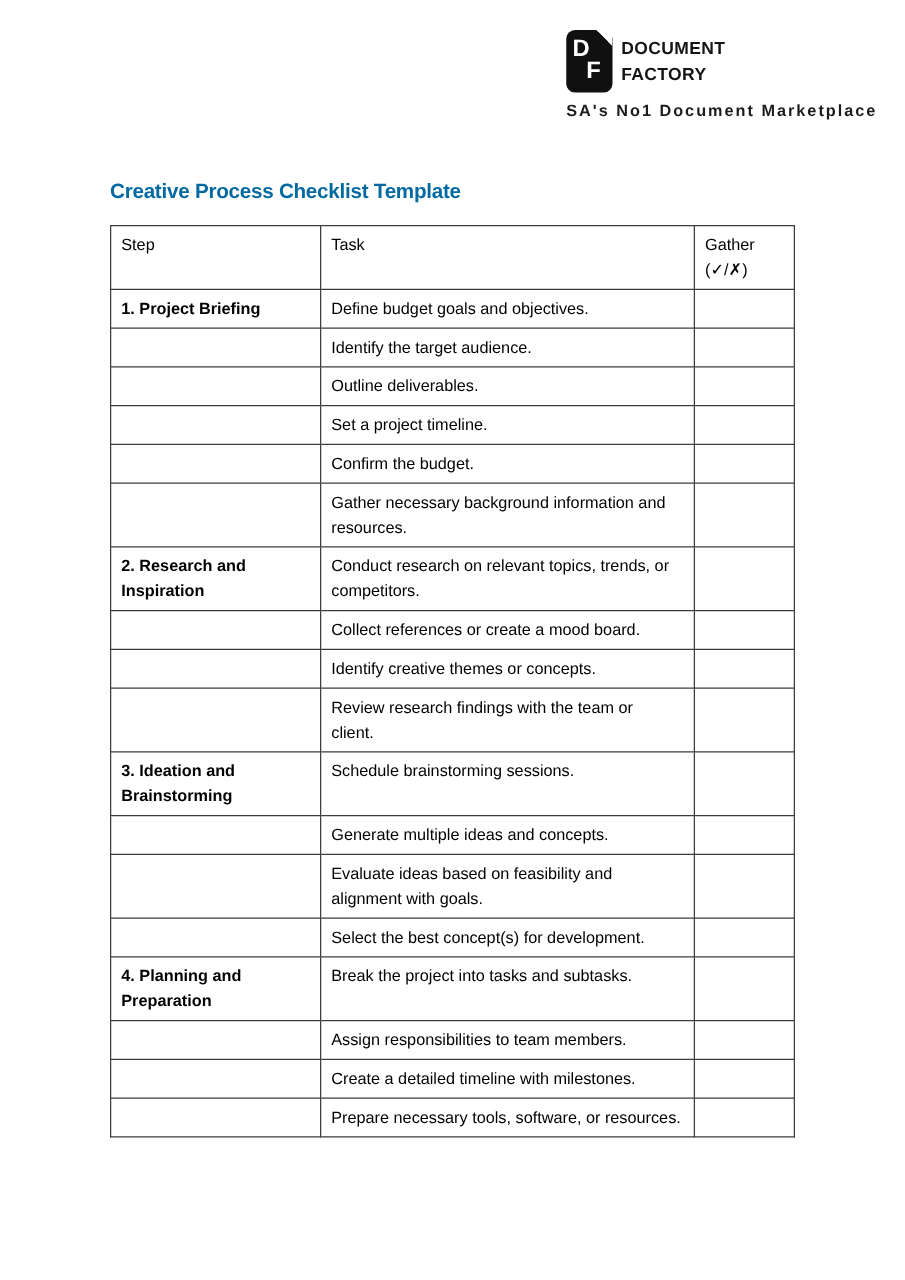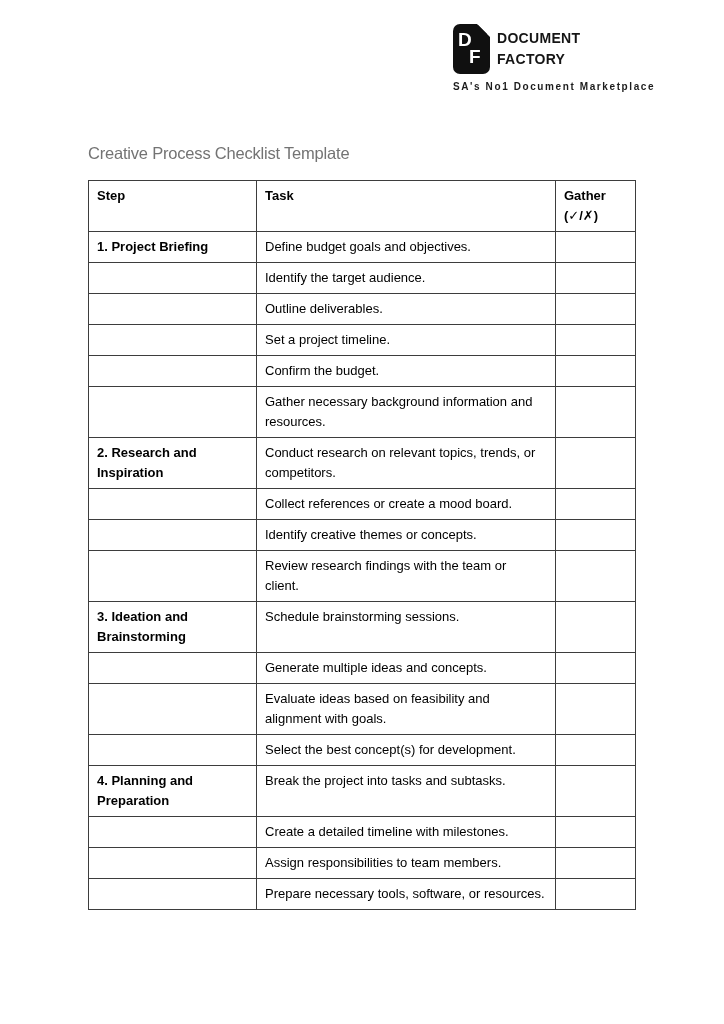--- a/index.html
+++ b/index.html
@@ -42,52 +42,52 @@
   .logo-letter-f {
     position: absolute; top: 23px; left: 16px;
     font-size: 19px; font-weight: bold; color: #ffffff; line-height: 1;
   }
   .logo-name {
     font-weight: bold; font-size: 14px; line-height: 21.5px;
     letter-spacing: 0.3px; color: #151515; white-space: nowrap;
   }
   .logo-tagline {
     margin-top: 7px;
-    font-size: 10px; font-weight: bold;
+    font-size: 13px; font-weight: bold;
     letter-spacing: 1.6px;
     white-space: nowrap;
     color: #1c1c1c;
   }
 
   
   .doc-title {
     position: absolute; top: 144px; left: 88px;
     margin: 0;
-    font-size: 16.5px; font-weight: normal; letter-spacing: -0.2px;
-    color: #737373;
+    font-size: 16.5px; font-weight: bold; letter-spacing: -0.2px;
+    color: #0369a1;
   }
 
   
   table.checklist {
     position: absolute; top: 180px; left: 88px;
     width: 547px;
     border-collapse: collapse;
     table-layout: fixed;
     font-size: 13px;
   }
   .checklist th, .checklist td {
     border: 1px solid #3d3d3d;
     padding: 5px 8px;
     vertical-align: top;
     text-align: left;
     white-space: pre-line;
     line-height: 20px;
     overflow: hidden;
   }
-  .checklist thead th { font-weight: bold; }
+  .checklist thead th { font-weight: normal; }
   .col-step   { width: 168px; }
   .col-task   { width: 299px; }
   .col-status { width: 80px;  }
   .step-cell  { font-weight: bold; }
 </style>
 </head>
 <body>
 
 <div class="page">
 
@@ -216,27 +216,27 @@
 
   <tr>
     <td class="step-cell">4. Planning and
 Preparation</td>
     <td class="task-cell">Break the project into tasks and subtasks.</td>
     <td class="status-cell"></td>
   </tr>
 
   <tr>
     <td class="step-cell"></td>
+    <td class="task-cell">Assign responsibilities to team members.</td>
+    <td class="status-cell"></td>
+  </tr>
+
+  <tr>
+    <td class="step-cell"></td>
     <td class="task-cell">Create a detailed timeline with milestones.</td>
-    <td class="status-cell"></td>
-  </tr>
-
-  <tr>
-    <td class="step-cell"></td>
-    <td class="task-cell">Assign responsibilities to team members.</td>
     <td class="status-cell"></td>
   </tr>
 
   <tr>
     <td class="step-cell"></td>
     <td class="task-cell">Prepare necessary tools, software, or resources.</td>
     <td class="status-cell"></td>
   </tr>
 </tbody>
   </table>

